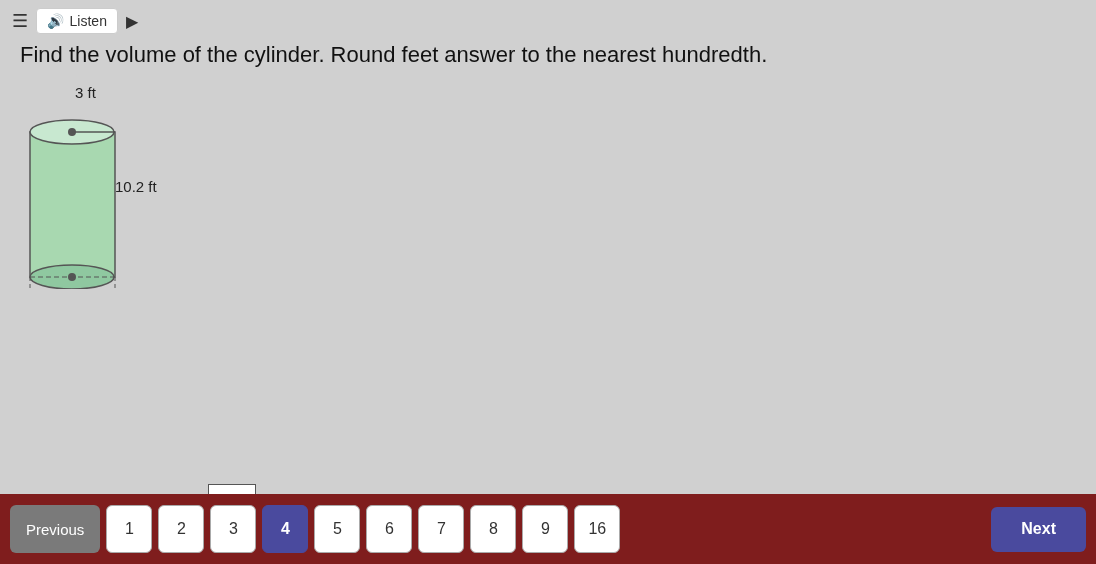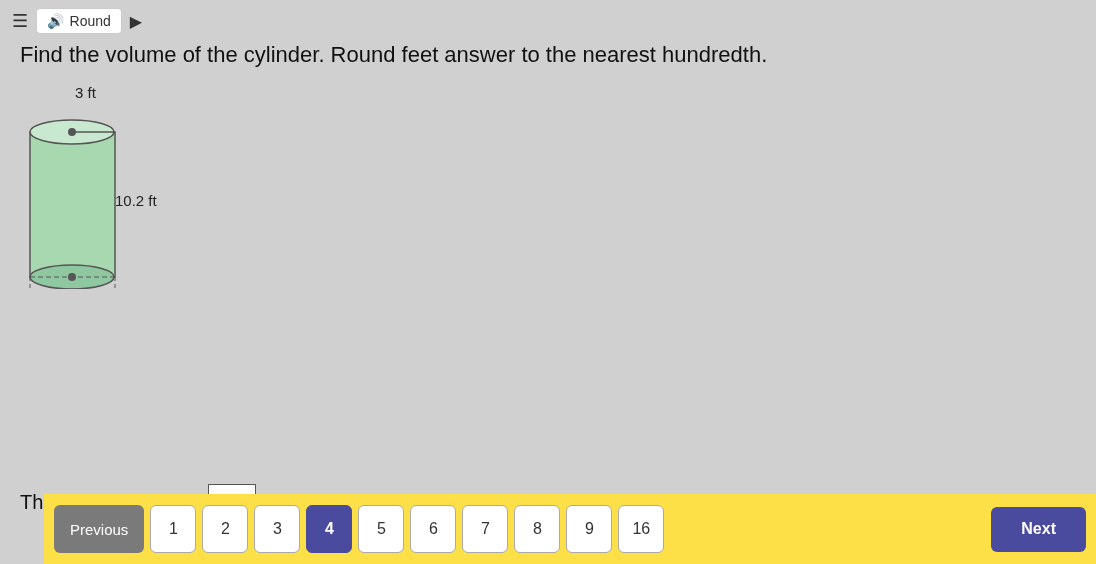--- a/index.html
+++ b/index.html
@@ -63,21 +63,21 @@
     .cylinder-label-radius {
       position: absolute;
       top: 0;
       left: 55px;
       font-size: 15px;
       color: #222;
     }
 
     .cylinder-label-height {
       position: absolute;
-      top: 108px;
+      top: 94px;
       left: 95px;
       font-size: 15px;
       color: #222;
     }
 
     .cylinder-svg {
       position: absolute;
       top: 20px;
       left: 0;
     }
@@ -101,26 +101,25 @@
       text-align: center;
       outline: none;
     }
 
     .bottom-bar {
       position: absolute;
       bottom: 0;
       left: 0;
       right: 0;
       height: 70px;
-      background: #fde047;
+      background: #7f1d1d;
       display: flex;
       align-items: center;
       padding: 12px 10px;
       gap: 6px;
-      margin-left: 44px;
     }
 
     .prev-btn {
       background: #7a7a7a;
       color: white;
       border: none;
       border-radius: 6px;
       padding: 10px 16px;
       font-size: 15px;
       cursor: pointer;
@@ -159,21 +158,21 @@
       font-weight: bold;
     }
   </style>
 </head>
 <body>
 
 <div class="top-bar">
   <span class="menu-icon">☰</span>
   <button class="listen-btn">
     <span>🔊</span>
-    <span>Round</span>
+    <span>Listen</span>
   </button>
   <button class="play-btn">▶</button>
 </div>
 
 <div class="question-text">Find the volume of the cylinder. Round feet answer to the nearest hundredth.</div>
 
 <div style="position:relative; padding: 0 20px; text-align: center;">
 
   <div class="cylinder-container">
     <span class="cylinder-label-radius">3 ft</span>

